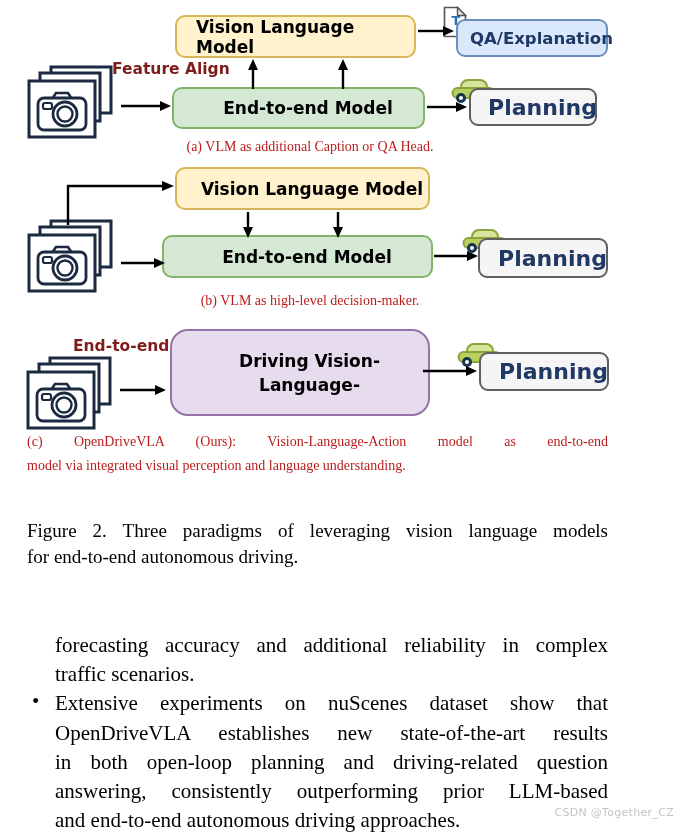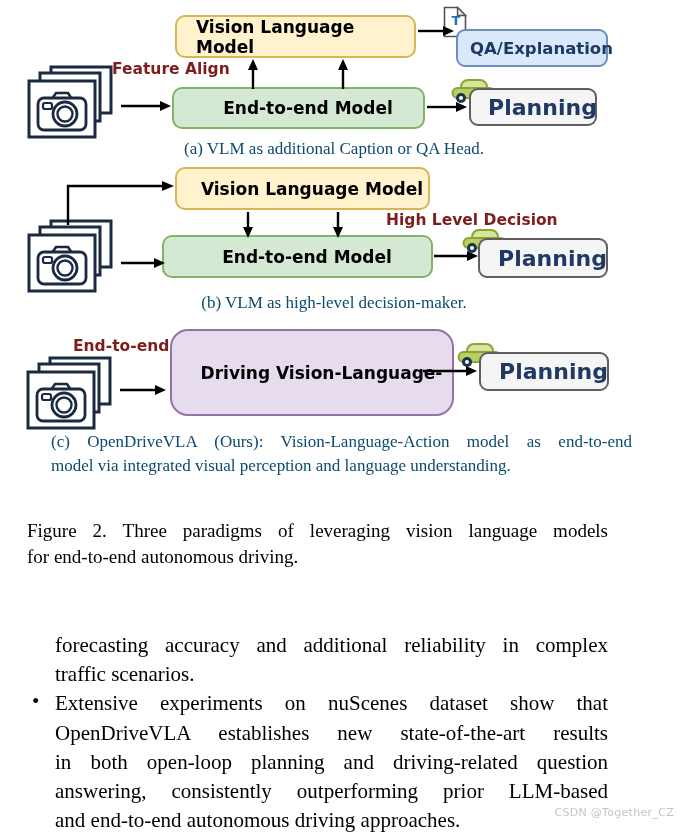--- a/index.html
+++ b/index.html
@@ -6,36 +6,36 @@
   #page{position:relative;width:680px;height:832px;background:#ffffff;overflow:hidden;
         font-family:"Liberation Serif",serif;color:#000;}
 
   
   .dbox{position:absolute;display:flex;align-items:center;justify-content:center;
         font-family:"DejaVu Sans",sans-serif;font-weight:bold;box-sizing:border-box;padding-left:19px;}
   .vlm-a{left:175px;top:15px;width:241px;height:43px;background:#FFF2CC;border:2px solid #D6B656;border-radius:10px;font-size:17px;}
   .vlm-b{left:175px;top:167px;width:255px;height:43px;background:#FFF2CC;border:2px solid #D6B656;border-radius:10px;font-size:17px;}
   .e2e-a{left:172px;top:87px;width:253px;height:42px;background:#D5E8D4;border:2px solid #82B366;border-radius:10px;font-size:17px;}
   .e2e-b{left:162px;top:235px;width:271px;height:43px;background:#D5E8D4;border:2px solid #82B366;border-radius:10px;font-size:17px;}
-  .qa-box{left:456px;top:29px;width:152px;height:38px;background:#DAE8FC;border:2px solid #6C8EBF;border-radius:9px;font-size:16.5px;color:#1F3864;}
+  .qa-box{left:456px;top:19px;width:152px;height:38px;background:#DAE8FC;border:2px solid #6C8EBF;border-radius:9px;font-size:16.5px;color:#1F3864;}
   .plan-a{left:469px;top:88px;width:128px;height:38px;}
   .plan-b{left:478px;top:238px;width:130px;height:40px;}
   .plan-c{left:479px;top:352px;width:130px;height:39px;}
   .planning{background:#F5F5F5;border:2px solid #5f5f5f;border-radius:9px;font-size:22px;color:#1F3864;}
-  .vla-c{left:170px;top:329px;width:284px;height:87px;background:#E7DBEE;border:2.5px solid #9673A6;border-radius:18px;
+  .vla-c{left:170px;top:329px;width:260px;height:87px;background:#E7DBEE;border:2.5px solid #9673A6;border-radius:18px;
          font-size:17px;flex-direction:column;line-height:24px;text-align:center;}
 
   
   .flabel{position:absolute;font-family:"DejaVu Sans",sans-serif;font-weight:bold;font-size:15.5px;color:#7f1d1d;white-space:nowrap;}
   .lbl-feature{left:112px;top:60px;}
   .lbl-decision{left:386px;top:211px;}
   .lbl-endtoend{left:73px;top:337px;}
 
   
-  .cap{position:absolute;font-size:17px;color:#0c4a6e;margin-left:24px;}
+  .cap{position:absolute;font-size:14px;color:#b91c1c;}
   .cap-a{left:0;width:620px;top:139px;text-align:center;}
   .cap-b{left:0;width:620px;top:293px;text-align:center;}
   .cap-c{left:27px;width:581px;top:430px;line-height:24px;}
   .figcap{position:absolute;left:27px;width:581px;top:496px;font-size:19px;line-height:26px;margin-top:22px;}
 
   
   .bodytxt{position:absolute;left:55px;top:631px;width:553px;font-size:21px;color:#000;}
   .bodytxt .ln{height:29.2px;line-height:29.2px;white-space:nowrap;}
   .j{text-align:justify;text-align-last:justify;white-space:normal !important;}
   .bullet{position:absolute;left:32px;top:689px;font-size:21px;}
@@ -120,21 +120,20 @@
     <line x1="0" y1="6" x2="30" y2="6"></line>
       <polygon points="29,1 40,6 29,11"></polygon>
   </svg>
 
   <div class="cap cap-a">(a) VLM as additional Caption or QA Head.</div>
 
   <div class="dbox vlm-b">
     <span>Vision Language Model</span>
   </div>
 
-  <span class="flabel lbl-decision">High Level Decision</span>
 
   <svg class="abs" style="left:27px;top:219px" width="92" height="74" viewBox="0 0 92 74">
     <rect x="24" y="2" width="60" height="46" fill="#fff" stroke="#1b2a41" stroke-width="3"></rect>
     <rect x="13" y="8" width="60" height="48" fill="#fff" stroke="#1b2a41" stroke-width="3"></rect>
     <rect x="2" y="16" width="66" height="56" fill="#fff" stroke="#1b2a41" stroke-width="3"></rect>
     <path d="M25,34 l4,-6 h12 l4,6" fill="none" stroke="#1b2a41" stroke-width="2.6"></path>
     <rect x="11" y="33" width="48" height="32" rx="6" fill="#fff" stroke="#1b2a41" stroke-width="2.8"></rect>
     <rect x="16" y="38" width="9" height="6" rx="2" fill="none" stroke="#1b2a41" stroke-width="2.2"></rect>
     <circle cx="38" cy="49" r="12" fill="none" stroke="#1b2a41" stroke-width="2.8"></circle>
     <circle cx="38" cy="49" r="7.5" fill="none" stroke="#1b2a41" stroke-width="2.4"></circle>

